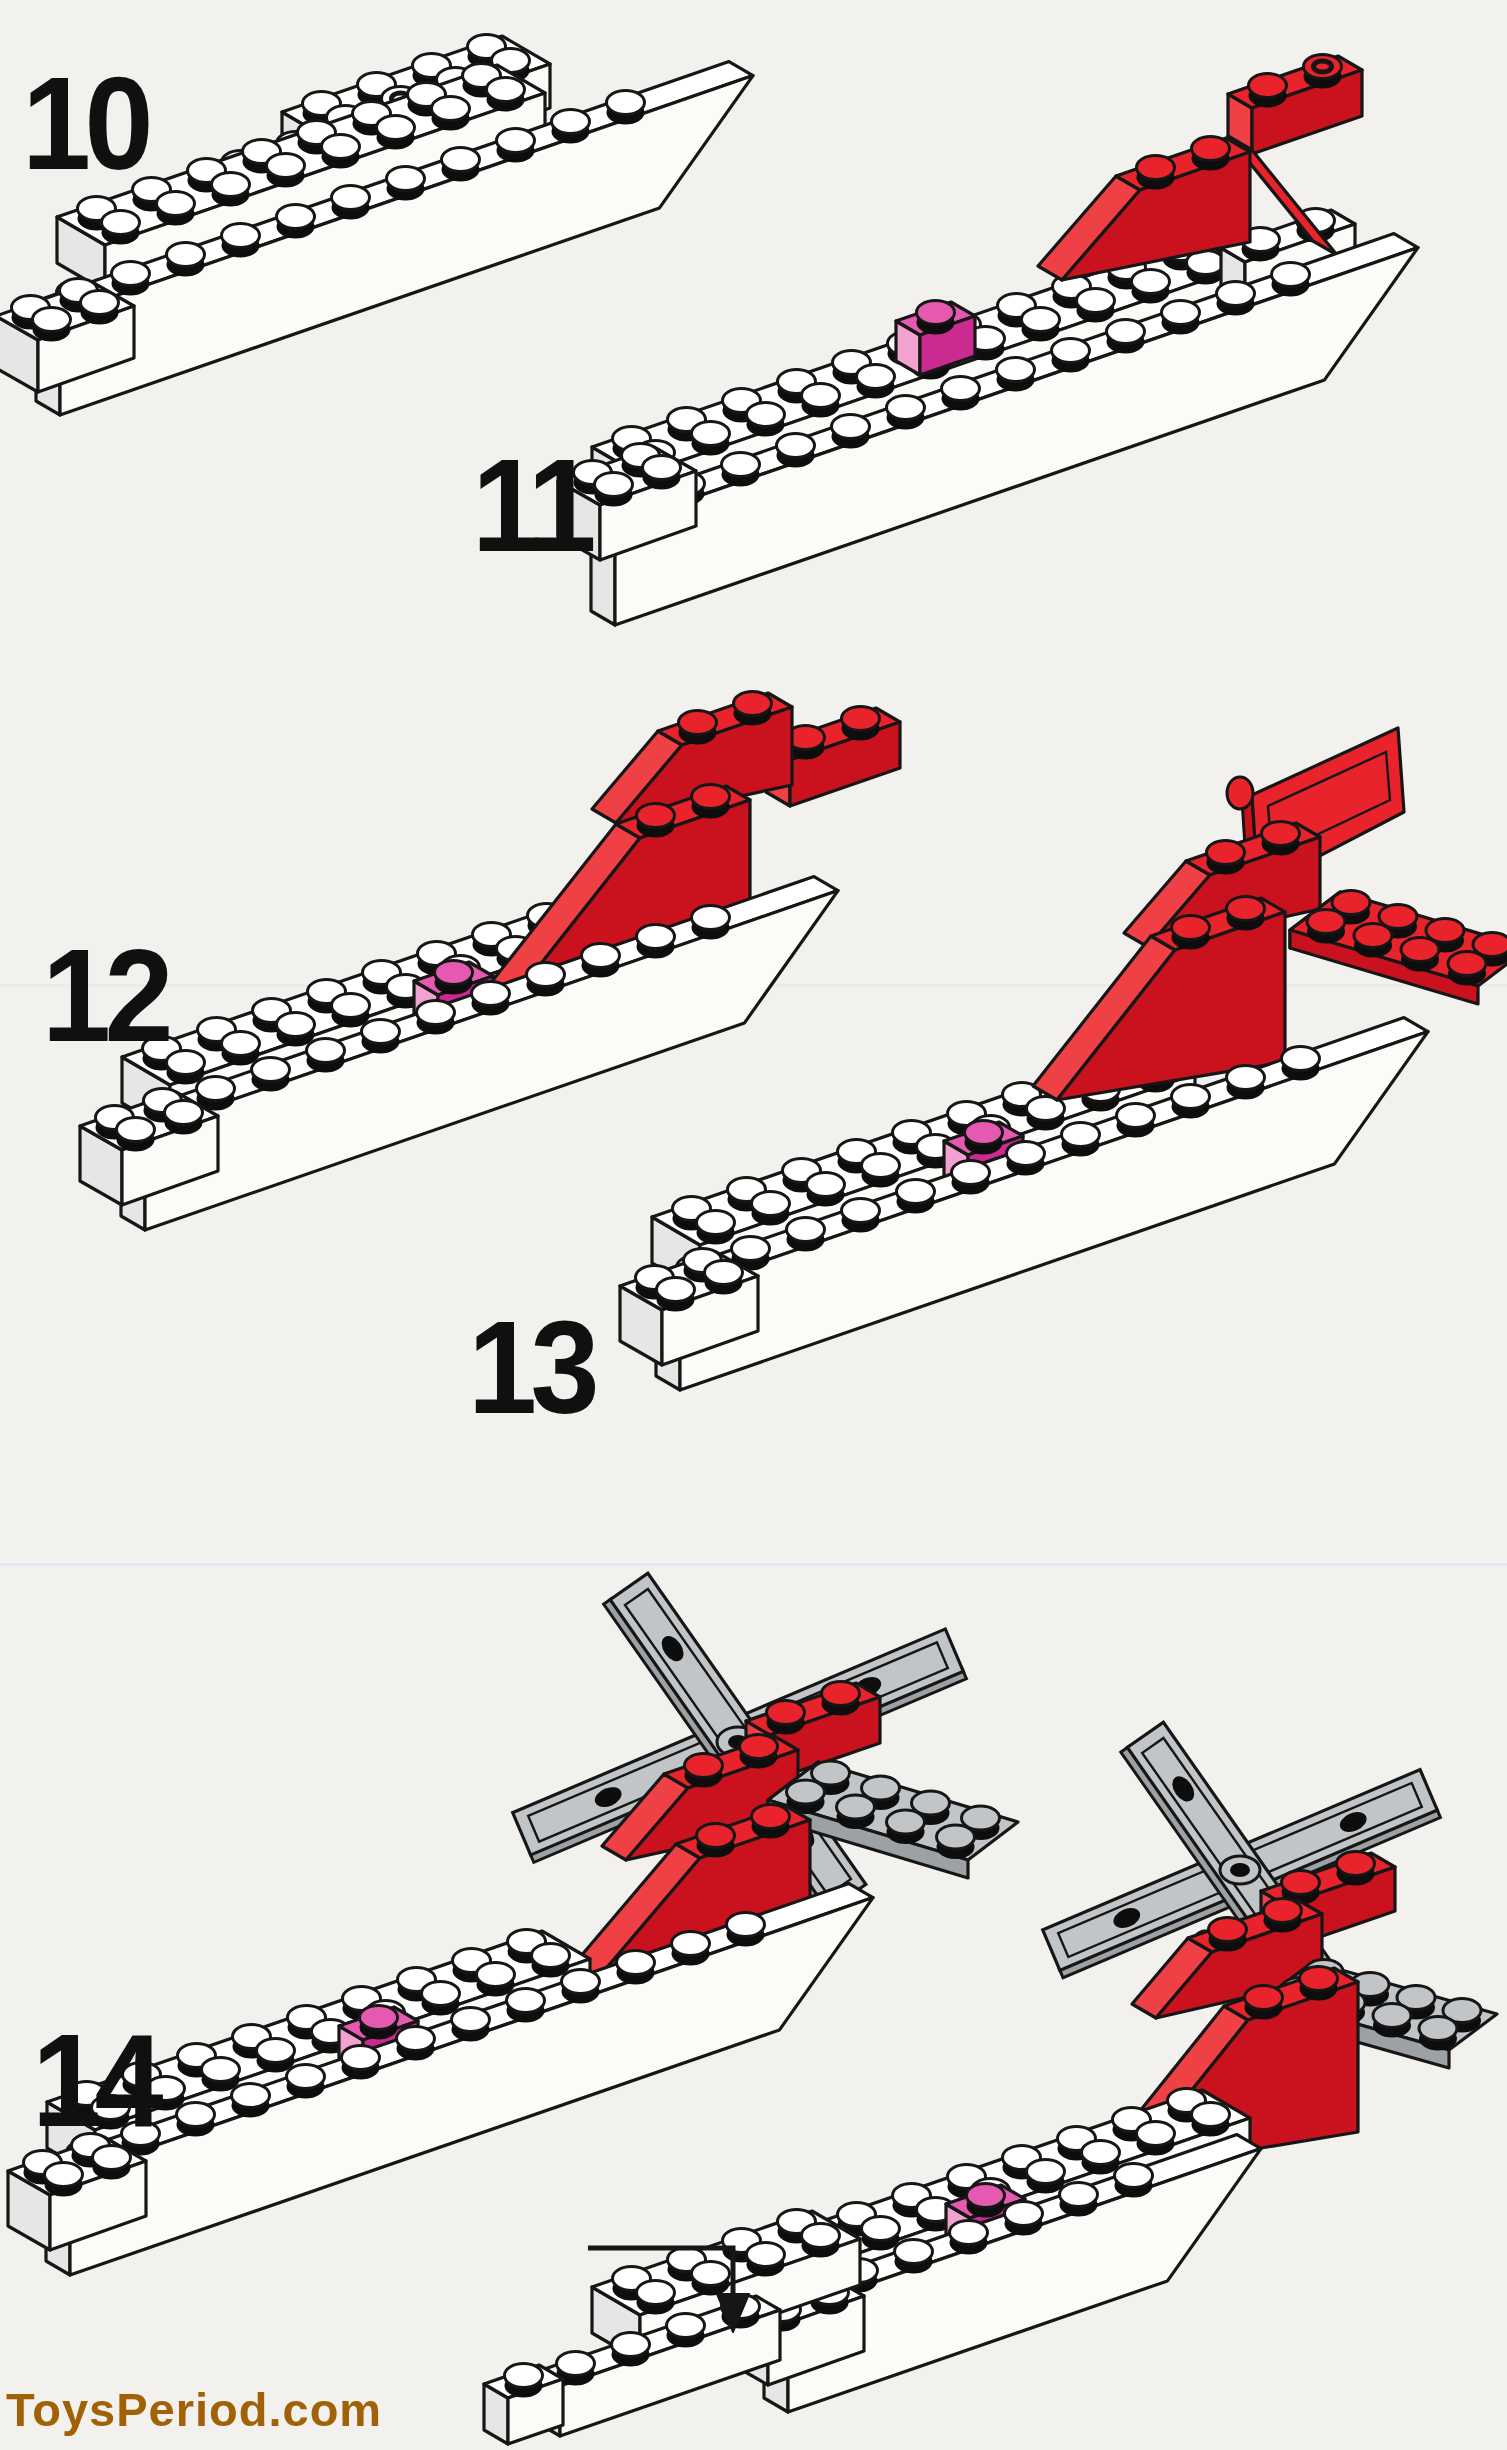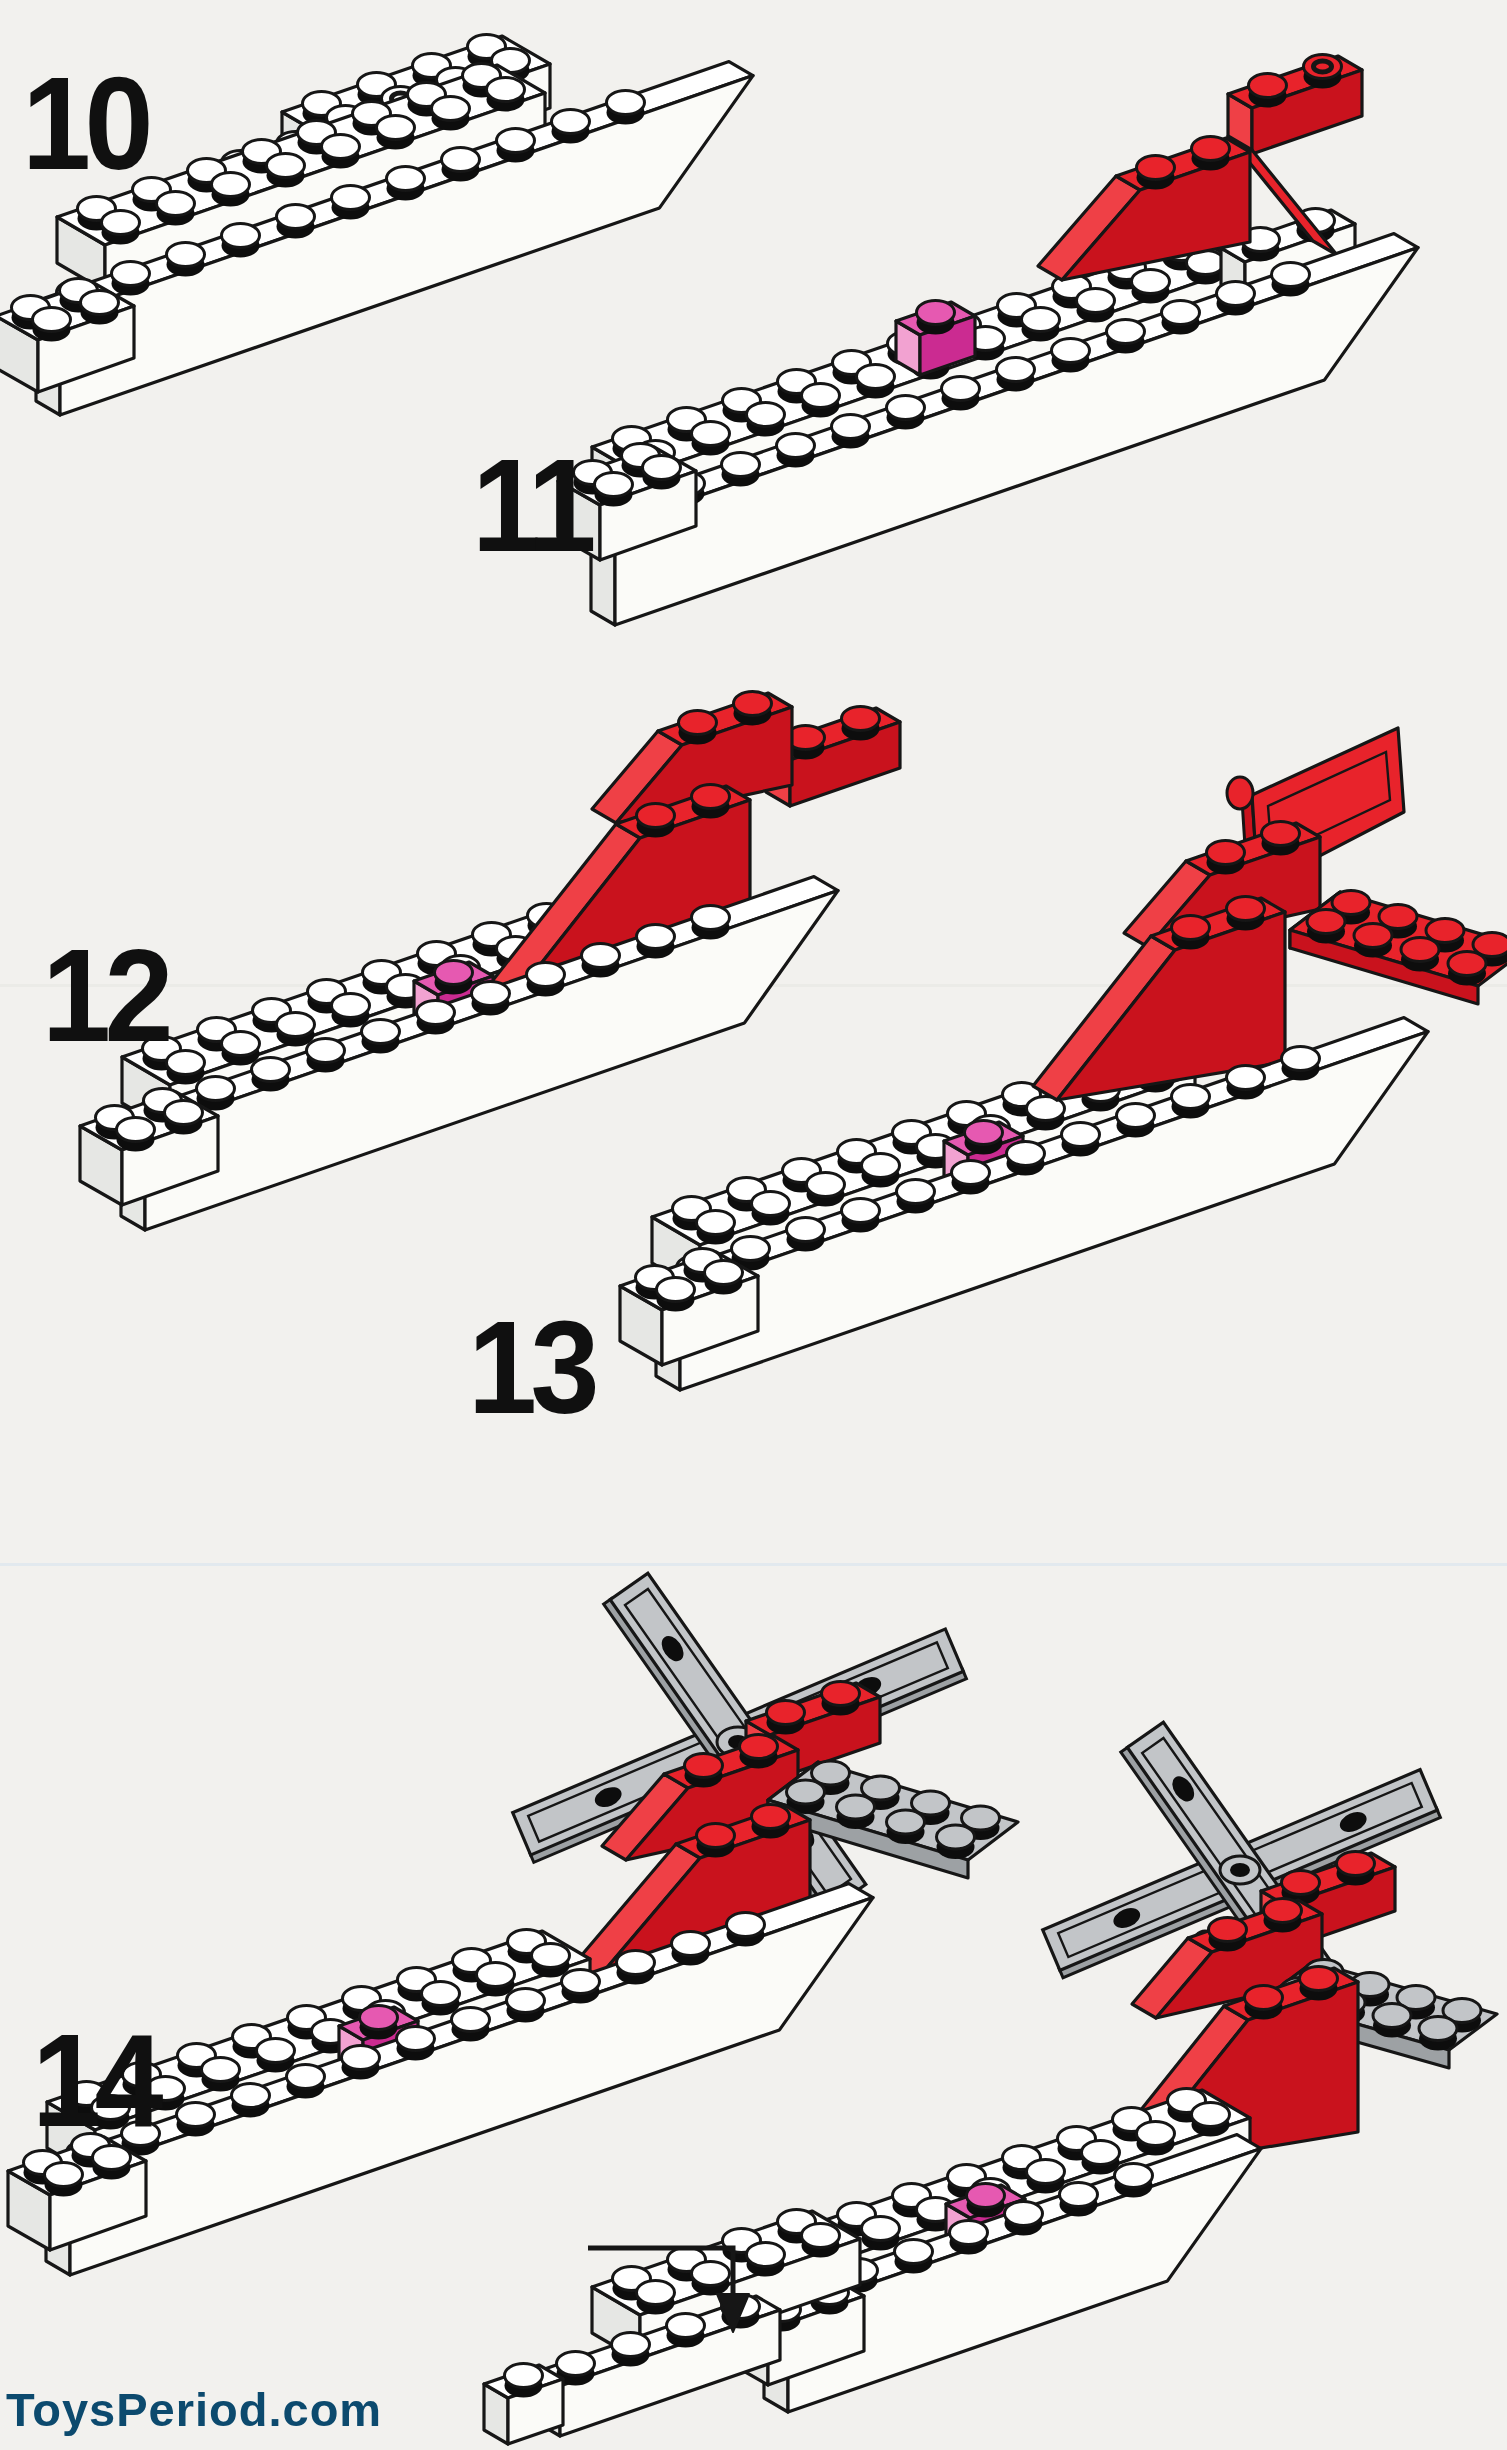--- a/index.html
+++ b/index.html
@@ -7,21 +7,21 @@
         font-family:"Liberation Sans", sans-serif;}
   .page svg{position:absolute;left:0;top:0;}
   .step-label{position:absolute;font-weight:bold;font-size:132px;line-height:1;
         letter-spacing:-7px;color:#101010;transform:scaleX(.94);transform-origin:left top;}
   .lbl10{left:22px;top:58px;}
   .lbl11{left:472px;top:440px;}
   .lbl12{left:42px;top:930px;}
   .lbl13{left:468px;top:1302px;}
   .lbl14{left:32px;top:2015px;}
   .watermark{position:absolute;left:6px;top:2382px;font-size:47px;font-weight:bold;
-        letter-spacing:1px;color:#0c4a6e;}
+        letter-spacing:1px;color:#a16207;}
 </style>
 </head>
 <body>
 
 <div class="page">
   <svg id="art" width="1507" height="2450" viewBox="0 0 1507 2450">
       <g>
         <rect x="0" y="984" width="1507" height="3" fill="#e8e8e4" opacity="0.7"></rect>
         <rect x="0" y="1563" width="1507" height="3" fill="#dde7ee" opacity="0.8"></rect>
       </g>

